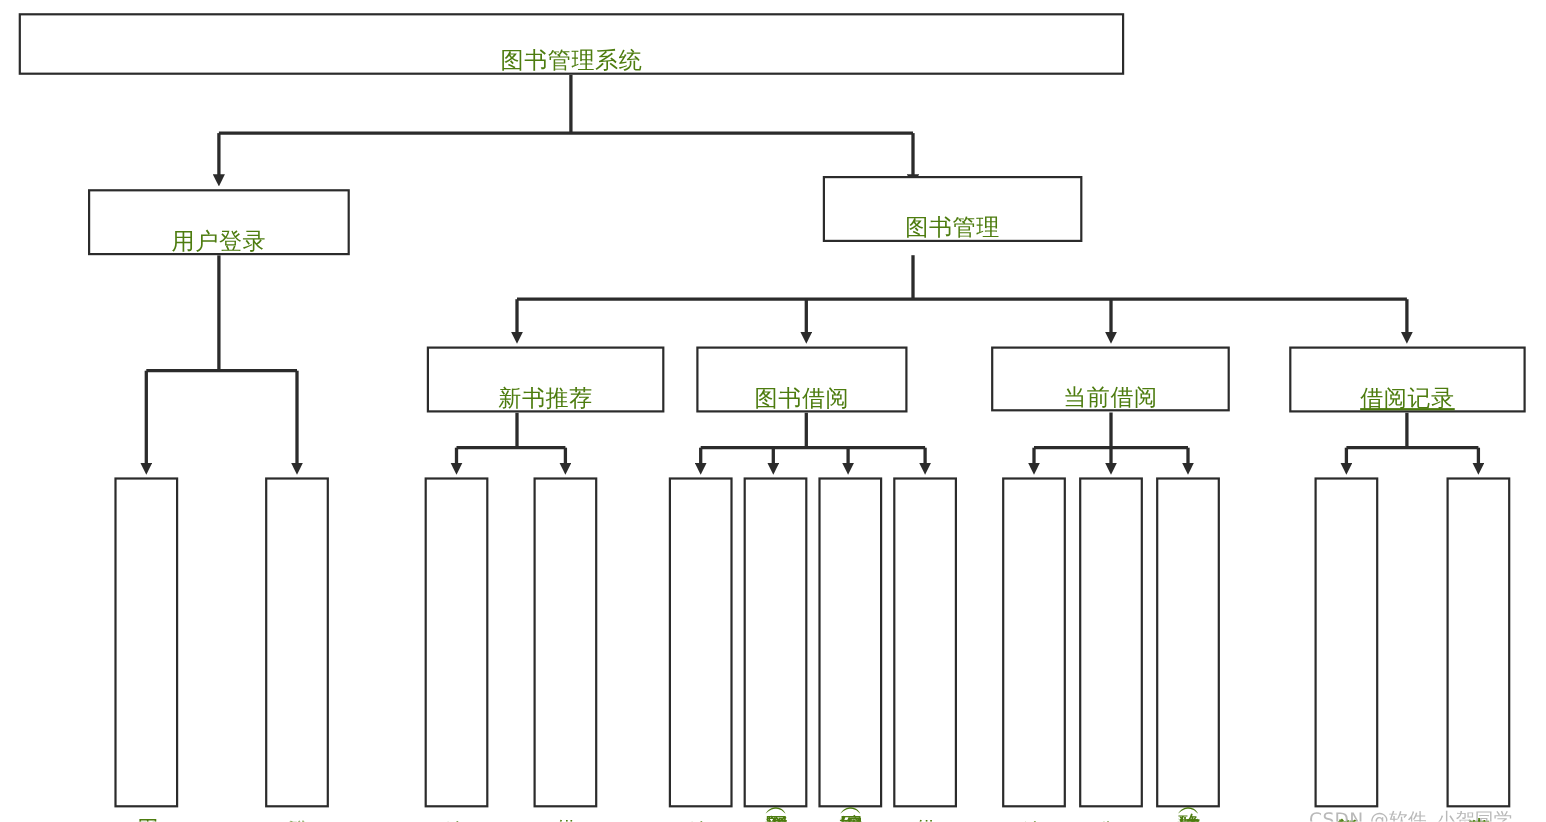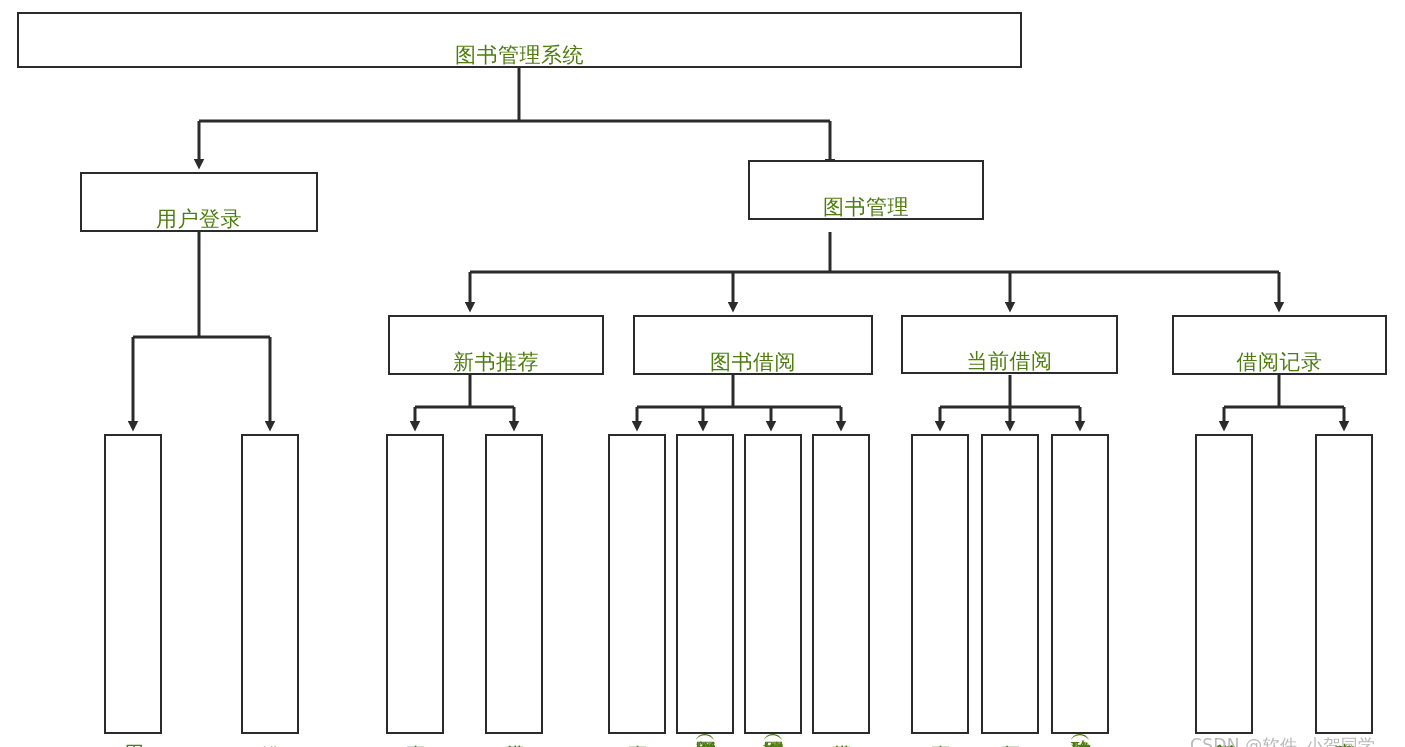--- a/index.html
+++ b/index.html
@@ -128,29 +128,29 @@
   </div>
 
   <div class="node h" style="left:712px; top:160px; width:236px; height:60px;margin-left:36px;">
     <span class="label">图书管理</span>
   </div>
 
   <div class="node h" style="left:362px; top:315px; width:216px; height:60px;margin-left:26px;">
     <span class="label">新书推荐</span>
   </div>
 
-  <div class="node h" style="left:633px; top:315px; width:240px; height:60px;">
+  <div class="node h" style="left:633px; top:315px; width:192px; height:60px;">
     <span class="label">图书借阅</span>
   </div>
 
   <div class="node h" style="left:901px; top:315px; width:217px; height:59px;">
     <span class="label">当前借阅</span>
   </div>
 
-  <div class="node h" style="left:1172px; top:315px; width:215px; height:60px;">
+  <div class="node h" style="left:1172px; top:315px; width:215px; height:60px;text-decoration:underline;">
     <span class="label">借阅记录</span>
   </div>
 
   <div class="node leaf" style="left:104px; top:434px; width:58px; height:300px;">
     <span class="label">用户登录</span>
   </div>
   <div class="node leaf" style="left:241px; top:434px; width:58px; height:300px;">
     <span class="label">注销登录</span>
   </div>
 

